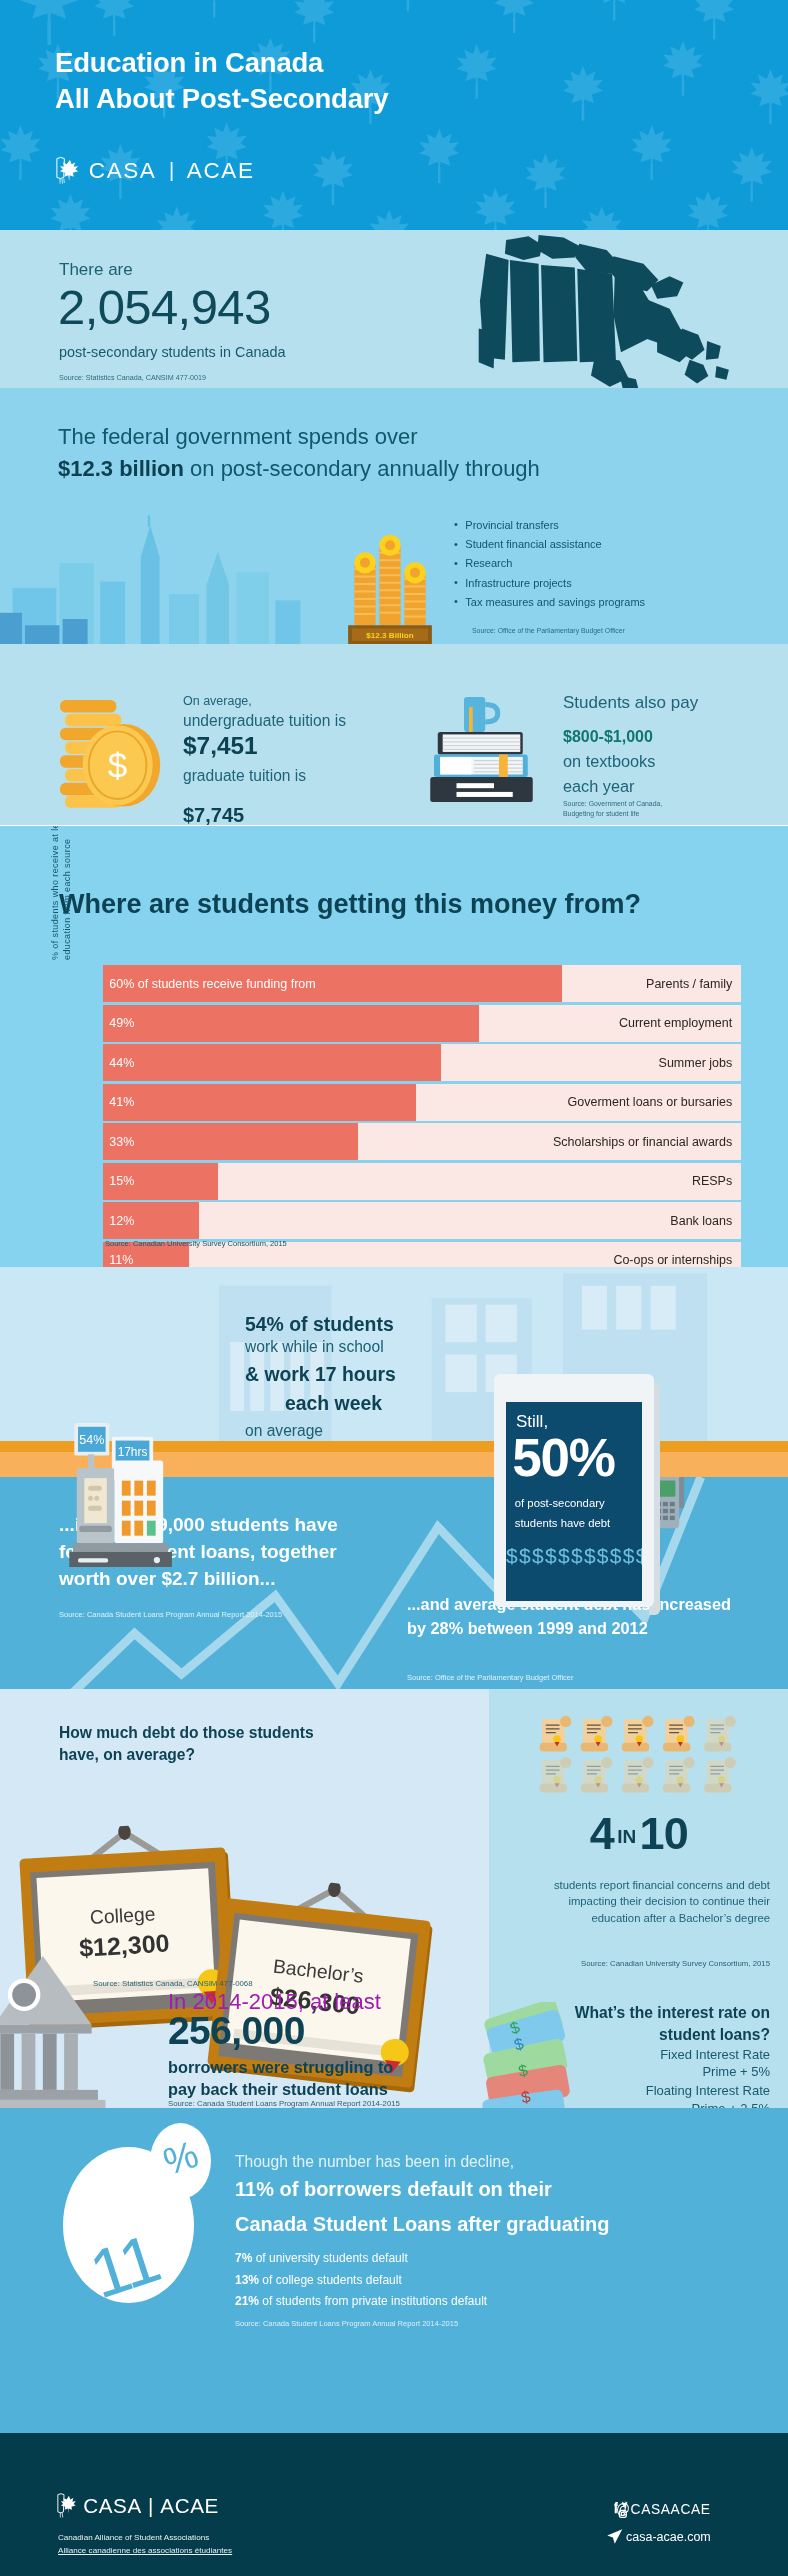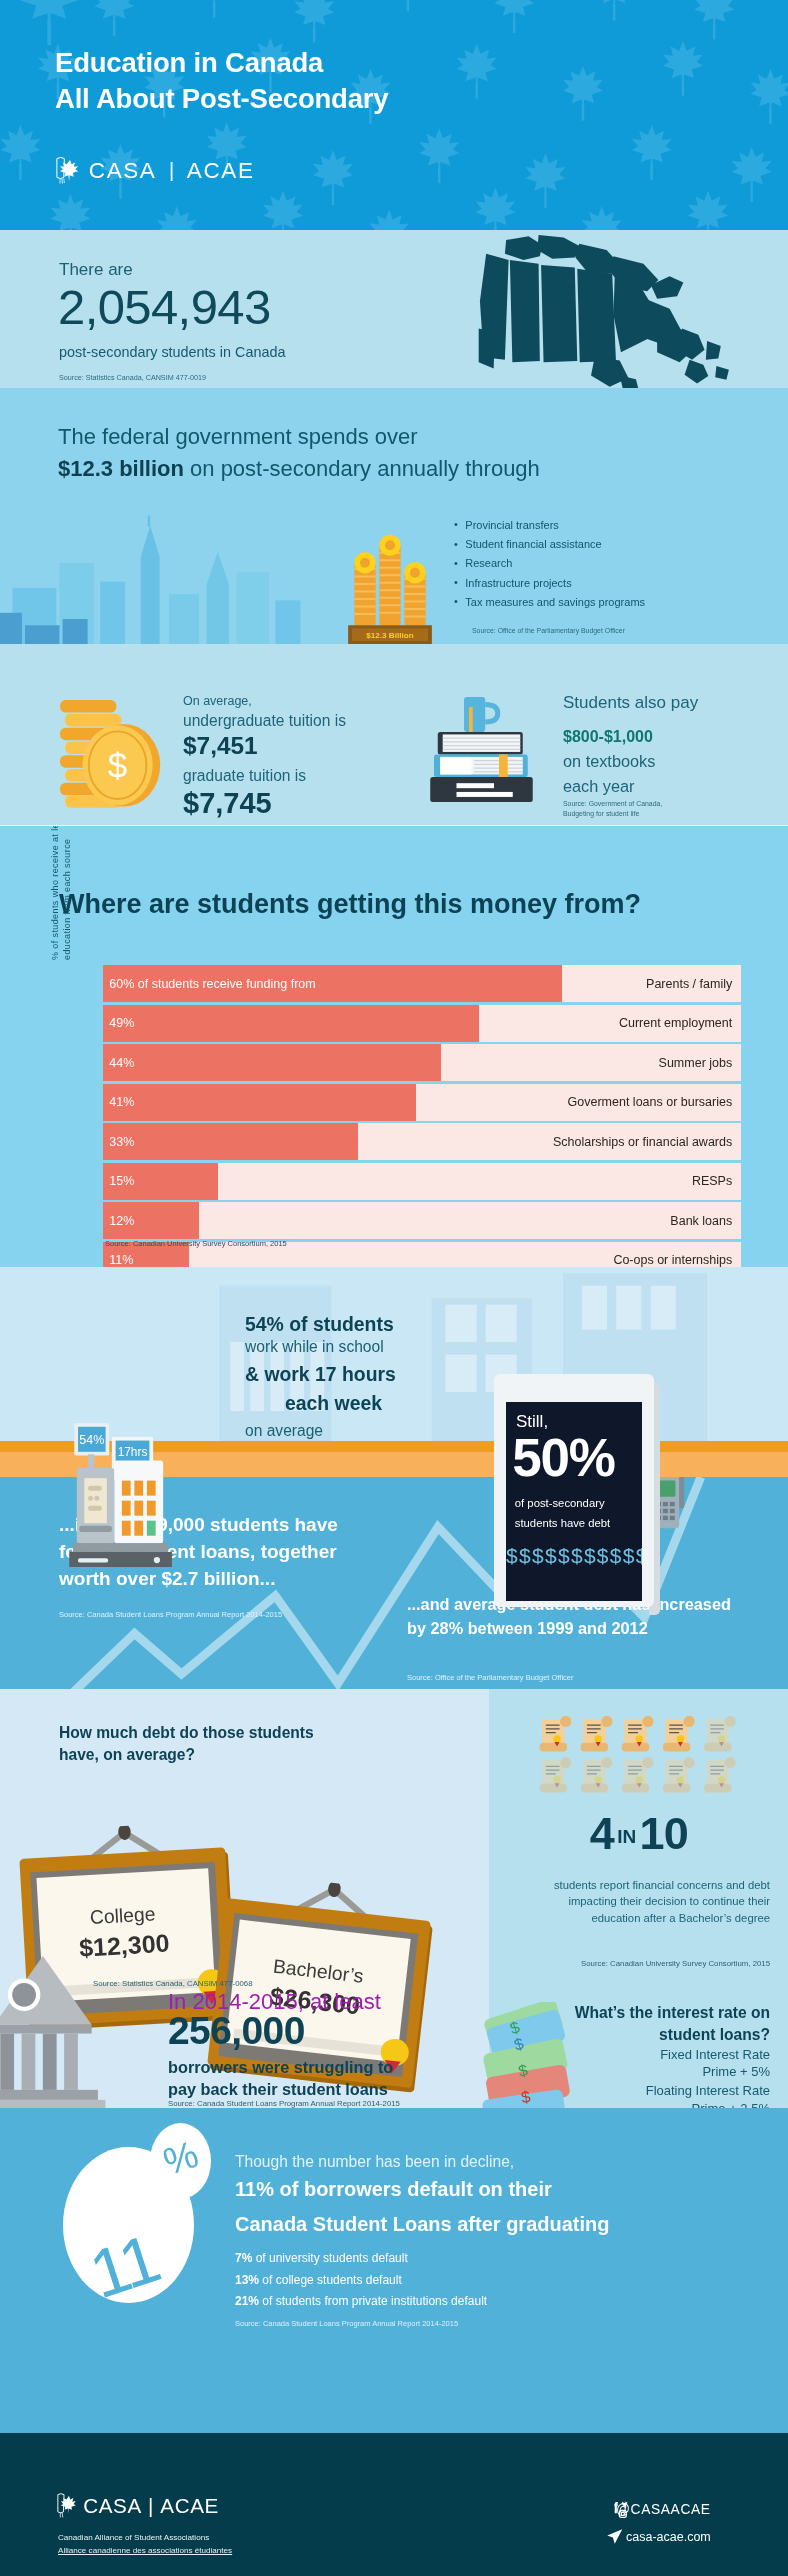--- a/index.html
+++ b/index.html
@@ -38,21 +38,21 @@
   .s2 .src { position:absolute; left:472px; top:239px; font-size:6.9px; color:#2b6a7d; }
   .skyline { position:absolute; left:0; bottom:0; width:388px; height:131px; }
   .coins { position:absolute; left:343px; bottom:0px; width:94px; height:125px; }
 
   
   .s3 { position:absolute; left:0; top:644px; width:789px; height:181px; background:#b7e0ef; overflow:hidden; }
   .s3 .tA { position:absolute; left:183px; top:50px; font-size:12.5px; color:#1d6478; font-weight:300; }
   .s3 .tB { position:absolute; left:183px; top:68px; font-size:15.6px; color:#1d6478; font-weight:300; }
   .s3 .tC { position:absolute; left:183px; top:88px; font-size:24.4px; color:#0d4253; font-weight:bold; }
   .s3 .tD { position:absolute; left:183px; top:123px; font-size:15.6px; color:#1d6478; font-weight:300; }
-  .s3 .tE { position:absolute; left:183px; top:143px; font-size:29px; color:#0d4253; font-weight:bold;text-align:center; }
+  .s3 .tE { position:absolute; left:183px; top:160px; font-size:20px; color:#0d4253; font-weight:bold;text-align:center; }
   .s3 .srcL { position:absolute; left:183px; top:180px; font-size:6.9px; color:#2b6a7d; }
   .s3 .rA { position:absolute; left:563px; top:49px; font-size:17px; color:#1d6478; font-weight:300; }
   .s3 .rB { position:absolute; left:563px; top:74px; font-size:16px; color:#0f766e; font-weight:bold;margin-top:10px; }
   .s3 .rC { position:absolute; left:563px; top:108px; font-size:16.3px; color:#1d6478; font-weight:300; }
   .s3 .rD { position:absolute; left:563px; top:133px; font-size:16.3px; color:#1d6478; font-weight:300; }
   .s3 .srcR { position:absolute; left:563px; top:155px; font-size:6.9px; color:#2b6a7d; line-height:1.45; }
 
   
   .s4 { position:absolute; left:0; top:826px; width:789px; height:441px; background:#85d3ef; overflow:hidden; }
   .s4 h2 { position:absolute; left:59px; top:63px; font-size:27px; color:#0c4253; font-weight:bold; }
@@ -72,21 +72,21 @@
   .s5 .t2 { position:absolute; left:245px; top:71px; font-size:15.6px; color:#1a6073; font-weight:300; }
   .s5 .t3 { position:absolute; left:245px; top:96px; font-size:19.4px; font-weight:bold; color:#0d4354; }
   .s5 .t4 { position:absolute; left:245px; top:125px; font-size:19.4px; font-weight:bold; color:#0d4354;padding-left:40px; }
   .s5 .t5 { position:absolute; left:245px; top:155px; font-size:15.6px; color:#1a6073; font-weight:300; }
   .s5bar { position:absolute; left:0; top:1441px; width:789px; height:11.3px; background:#ee9d23; }
   .s5bar2 { position:absolute; left:0; top:1452px; width:789px; height:25px; background:#f8b05a; }
 
   .phone { position:absolute; left:494px; top:1374px; width:170px; height:250px; z-index:6; }
   .phoneBody { position:absolute; left:0; top:0; width:160px; height:233px; background:#f0f4f6; border-radius:6.3px; }
   .phoneShadow { position:absolute; left:155px; top:7.5px; width:11.3px; height:233px; background:#d3dde2; border-radius:0 5px 5px 0; }
-  .phoneScreen { position:absolute; left:12px; top:27.5px; width:136px; height:199px; background:#0f172a; overflow:hidden; }
+  .phoneScreen { position:absolute; left:12px; top:27.5px; width:136px; height:199px; background:#0c4a6e; overflow:hidden; }
   .phoneScreen .still { position:absolute; left:10px; top:10px; font-size:17px; color:#fff; font-weight:300; }
   .phoneScreen .fifty { position:absolute; left:6.3px; top:25px; font-size:53px; color:#fff; font-weight:bold; letter-spacing:-1.3px; }
   .phoneScreen .ln1 { position:absolute; left:8.8px; top:95px; font-size:11.3px; color:#fff; font-weight:300; }
   .phoneScreen .ln2 { position:absolute; left:8.8px; top:115px; font-size:11.3px; color:#fff; font-weight:300; }
   .dollars { position:absolute; left:0; top:144px; width:136px; font-size:21px; color:#6ec0e0; line-height:0.92; letter-spacing:1.3px; word-break:break-all; }
 
   .cash { position:absolute; left:63px; top:1398px; width:144px; height:169px; z-index:5; }
 
   
   .s6 { position:absolute; left:0; top:1477px; width:789px; height:212px; background:#51b1d9; overflow:hidden; }

